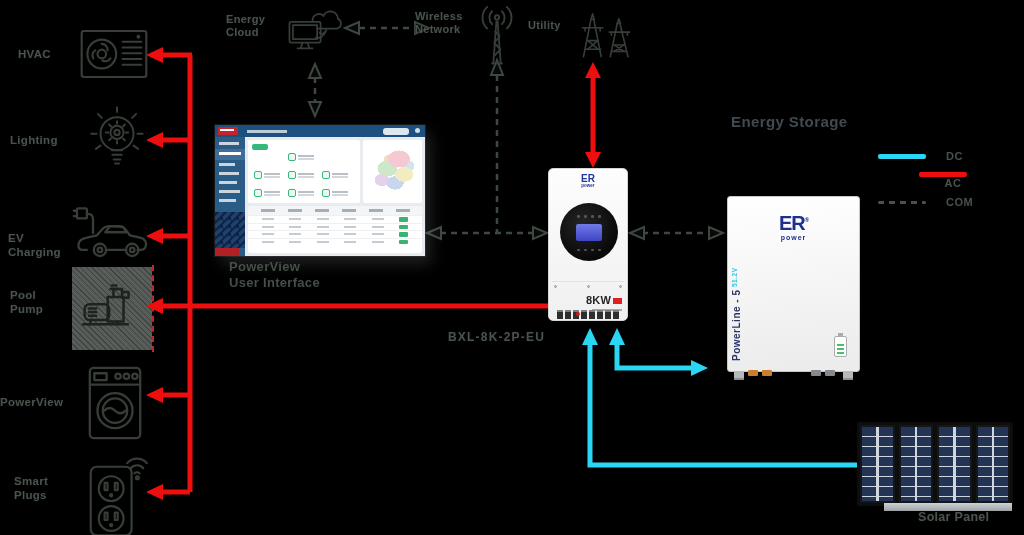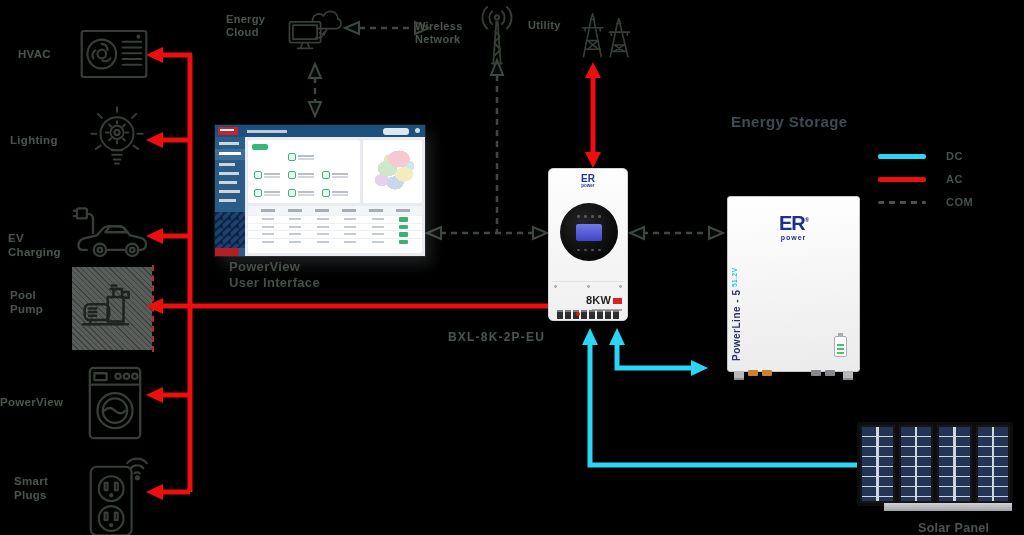--- a/index.html
+++ b/index.html
@@ -286,21 +286,21 @@
   <div class="ic" style="left:286px; top:4px; width:60px; height:54px;">
     <svg viewBox="0 0 104 92">
         <path d="M46,28 a11,11 0 0 1 19,-8 a13,13 0 0 1 25,5 a9,9 0 0 1 -2,17 h-34"></path>
         <rect x="6" y="30" width="54" height="36" rx="3"></rect>
         <rect x="12" y="36" width="42" height="24"></rect>
         <path d="M29,66 l-3,8 M37,66 l3,8 M20,76 h26"></path>
         <path d="M66,48 a10,10 0 0 1 -14,9 M70,44 l-4,8 -8,-3"></path>
       </svg>
   </div>
 
-  <div class="lbl" style="left:415px; top:20px; width:58px; font-size:11px;">Wireless Network</div>
+  <div class="lbl" style="left:415px; top:10px; width:58px; font-size:11px;">Wireless Network</div>
   <div class="ic" style="left:472px; top:2px; width:50px; height:64px;">
     <svg viewBox="0 0 72 104">
         <path d="M30,100 L35,32 M42,100 L37,32 M28,100 h16"></path>
         <path d="M31,88 l10,-10 M41,76 l-9,-9 M32,65 l8,-8 M40,55 l-7,-7"></path>
         <circle cx="36" cy="25" r="3.5"></circle>
         <path d="M28,15 a15,15 0 0 0 0,21 M20,8 a24,24 0 0 0 0,35 M44,15 a15,15 0 0 1 0,21 M52,8 a24,24 0 0 1 0,35"></path>
       </svg>
   </div>
 
   <div class="lbl" style="left:528px; top:19px; width:48px; font-size:11px;">Utility</div>
@@ -496,31 +496,31 @@
     <div class="bat-conn" style="right:24px;">
       <i style="background:#85898d;"></i>
         <i style="background:#85898d;"></i>
     </div>
   </div>
 
   <div class="legend-row" style="top:149px;">
     <span class="samp samp-dc"></span>
     <span class="ltx">DC</span>
   </div>
-  <div class="legend-row" style="top:172px;">
+  <div class="legend-row" style="top:172px;flex-direction:column;">
     <span class="samp samp-ac"></span>
     <span class="ltx">AC</span>
   </div>
   <div class="legend-row" style="top:195px;">
     <span class="samp samp-com"></span>
     <span class="ltx">COM</span>
   </div>
 
   <div class="solar">
     <div class="panel"></div>
       <div class="panel"></div>
       <div class="panel"></div>
       <div class="panel"></div>
   </div>
   <div class="solar-rail"></div>
-  <div class="lbl" style="left:918px; top:510px; width:100px; font-size:12.5px;margin-top:11px;">Solar Panel</div>
+  <div class="lbl" style="left:918px; top:510px; width:100px; font-size:12.5px;">Solar Panel</div>
 
 </div>
 
 </body></html>

